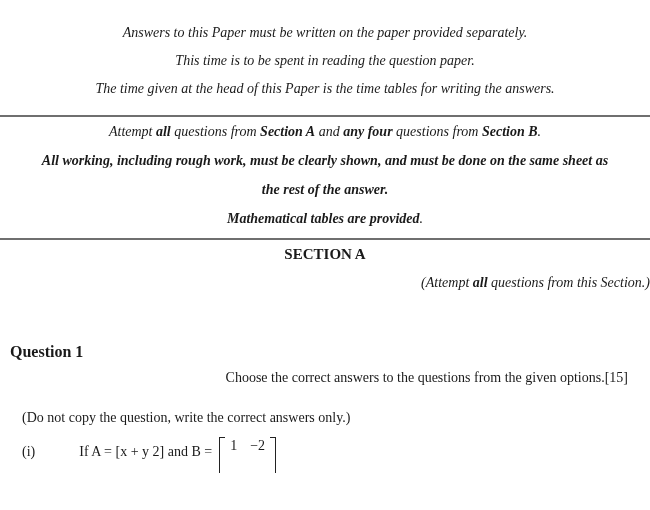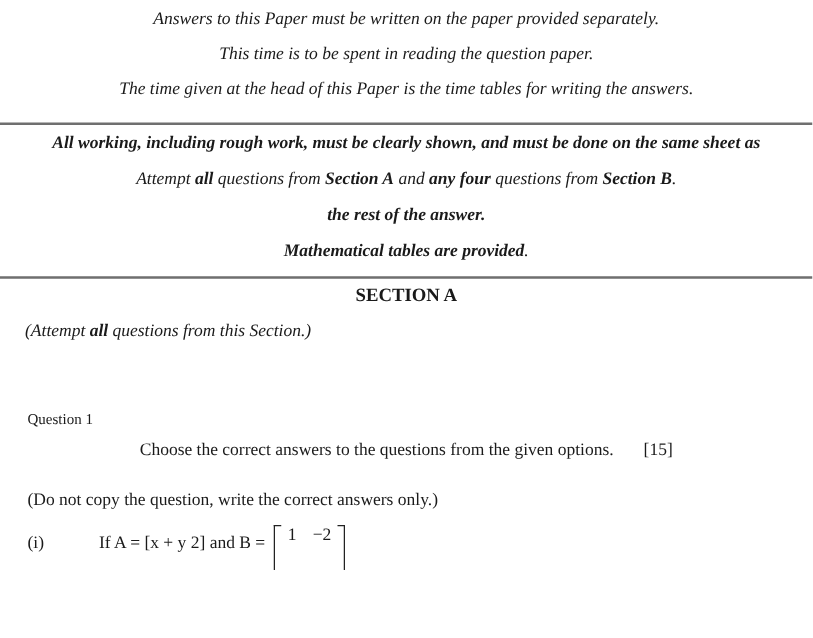--- a/index.html
+++ b/index.html
@@ -12,21 +12,21 @@
   }
   body {
     font-family: "Liberation Serif", serif;
     color: #1a1a1a;
     font-size: 14px;
   }
   .doc { width: 650px; height: 510px; position: relative; }
 
   .centered { text-align: center; }
   .preamble {
-    padding-top: 2px;
+    padding-top: 19px;
     font-style: italic;
   }
   .preamble .line { line-height: 28px; }
 
   .rule {
     border: none;
     border-top: 2px solid #6f6f6f;
     margin: 0;
     width: 100%;
   }
@@ -42,38 +42,36 @@
     font-weight: bold;
     font-size: 15px;
     line-height: 28px;
     height: 28px;
     text-align: center;
   }
   .section-sub {
     font-style: italic;
     line-height: 30px;
     height: 30px;
-    text-align: left;
-    margin-left: 20px;
+    text-align: right;
   }
 
   .q1-heading {
     margin-top: 43px;
-    padding-left: 22px;
-    font-weight: normal;
-    font-size: 12px;
+    padding-left: 10px;
+    font-weight: bold;
+    font-size: 16px;
     line-height: 22px;
   }
   .q1-prompt-row {
     margin-top: 4px;
     padding: 0 22px;
     display: flex;
-    justify-content: center;
+    justify-content: flex-end;
     line-height: 22px;
-    gap: 24px;
   }
   .q1-note {
     margin-top: 18px;
     padding-left: 22px;
     line-height: 22px;
   }
 
   .item-i {
     margin-top: 8px;
     padding-left: 22px;
@@ -118,22 +116,22 @@
 
   <div class="preamble centered">
     <div class="line">Answers to this Paper must be written on the paper provided separately.</div>
     <div class="line">This time is to be spent in reading the question paper.</div>
     <div class="line">The time given at the head of this Paper is the time tables for writing the answers.</div>
   </div>
 
   <hr class="rule rule-1">
 
   <div class="mid centered">
+    <div class="line"><span>Attempt </span><span class="b">all</span><span> questions from </span><span class="b">Section A</span><span> and </span><span class="b">any four</span><span> questions from </span><span class="b">Section B</span><span>.</span></div>
     <div class="line bold-line">All working, including rough work, must be clearly shown, and must be done on the same sheet as</div>
-    <div class="line"><span>Attempt </span><span class="b">all</span><span> questions from </span><span class="b">Section A</span><span> and </span><span class="b">any four</span><span> questions from </span><span class="b">Section B</span><span>.</span></div>
     <div class="line bold-line">the rest of the answer.</div>
     <div class="line"><span class="b">Mathematical tables are provided</span><span>.</span></div>
   </div>
 
   <hr class="rule rule-2">
 
   <div class="section-head">SECTION A</div>
   <div class="section-sub"><span>(Attempt </span><span class="b">all</span><span> questions from this Section.)</span></div>
 
   <div class="q1-heading">Question 1</div>

